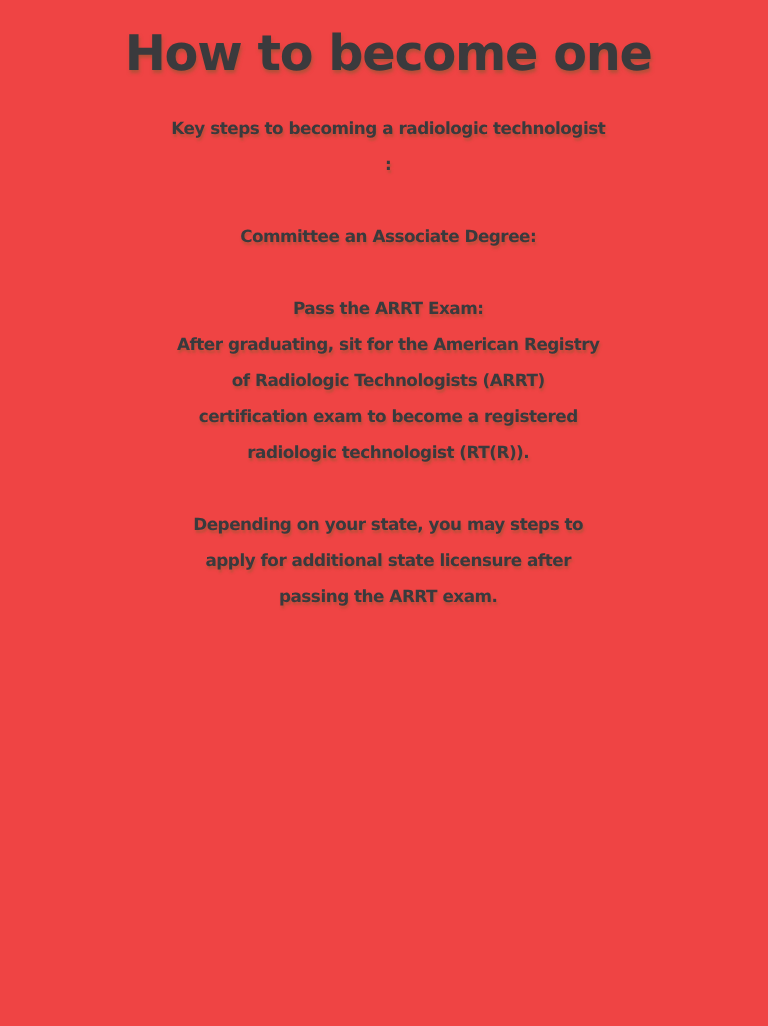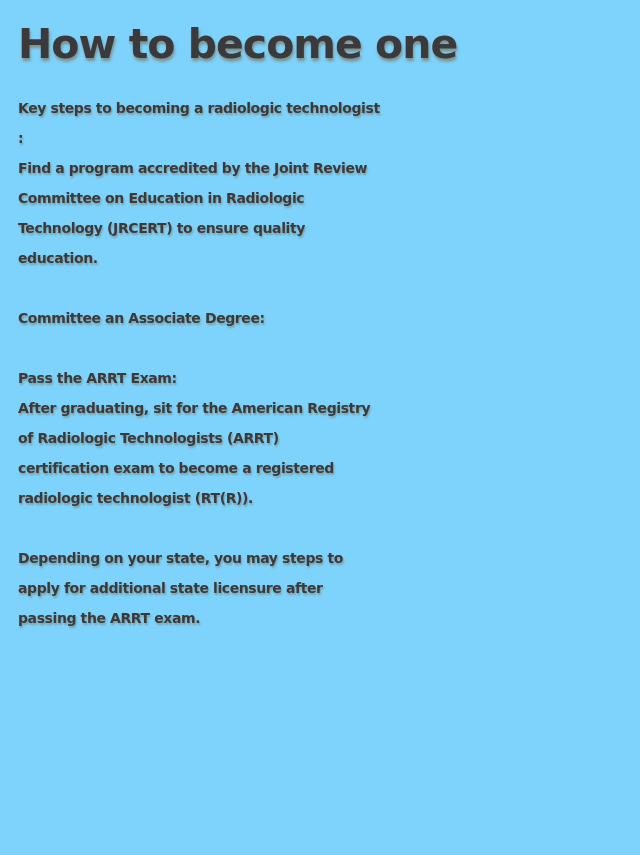--- a/index.html
+++ b/index.html
@@ -3,27 +3,27 @@
 <meta charset="utf-8">
 <style>
   html, body {
     margin: 0;
     padding: 0;
   }
   .page {
     width: 640px;
     height: 855px;
     box-sizing: border-box;
-    background: #7dd3fc;
-    padding: 22px 28px 0 18px;
+    background: #ef4444;
+    padding: 22px 28px 0 35px;
     overflow: hidden;
     font-family: "DejaVu Sans", sans-serif;
     font-weight: bold;
     color: #3A3A3D;
-    text-align: left;
+    text-align: center;
   }
   .page-title {
     font-size: 41px;
     line-height: 1.1;
     margin: 0 0 26px 0;
     letter-spacing: -1px;
     text-shadow: 1px 3px 3px rgba(130, 90, 45, 0.55);
   }
   .subtitle,
   .section-heading,
@@ -46,24 +46,20 @@
 <body>
 
 <div class="page">
 
   <h1 class="page-title">How to become one</h1>
 
   <p class="subtitle">Key steps to becoming a radiologic technologist
 :</p>
 
   <div class="section">
-    <p class="section-body">Find a program accredited by the Joint Review
-Committee on Education in Radiologic
-Technology (JRCERT) to ensure quality
-education.</p>
   </div>
 
   <div class="section gap">
     <p class="section-heading">Committee an Associate Degree:</p>
   </div>
 
   <div class="section gap">
     <p class="section-heading">Pass the ARRT Exam:</p>
     <p class="section-body">After graduating, sit for the American Registry
 of Radiologic Technologists (ARRT)

